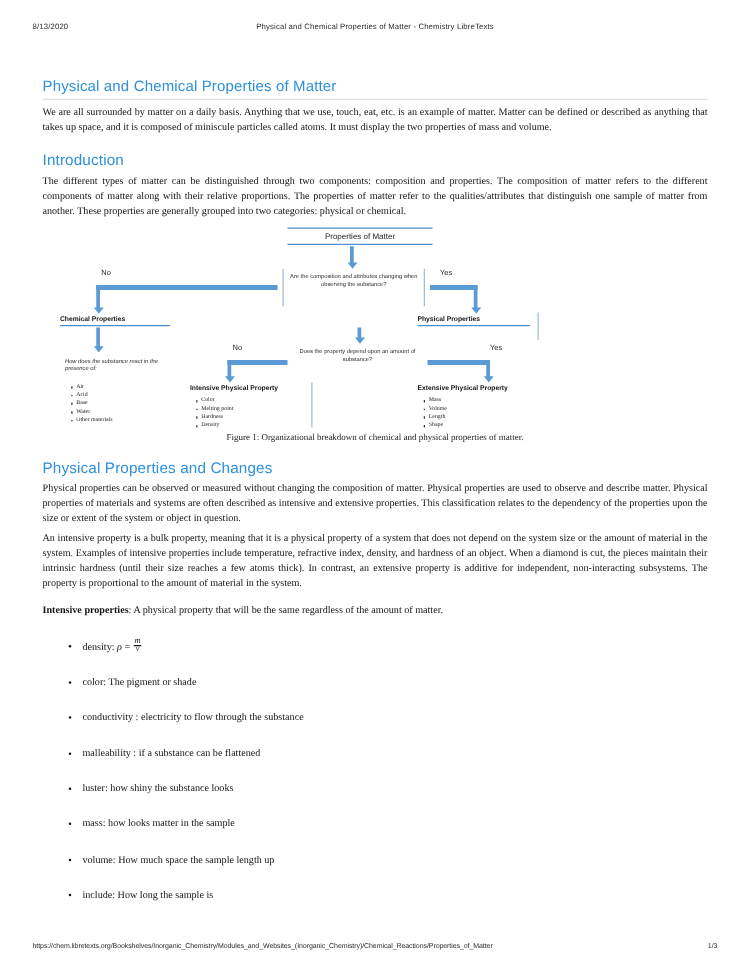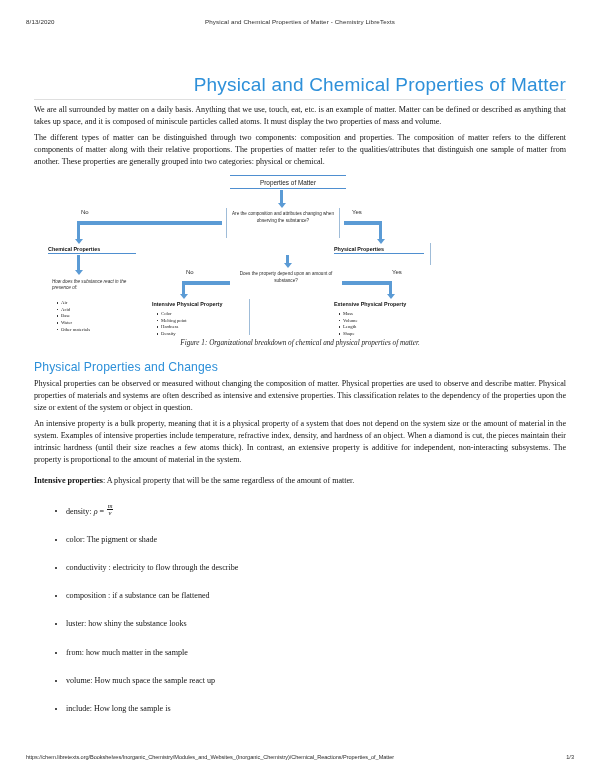--- a/index.html
+++ b/index.html
@@ -70,28 +70,27 @@
   
   .content {
     position: absolute;
     top: 62px;
     left: 34px;
     width: 532px;
   }
 
   h1.doc-title {
     font-family: "Liberation Sans", "DejaVu Sans", sans-serif;
-    font-size: 19px;
+    font-size: 12px;
     font-weight: normal;
     color: #2e90d9;
-    margin: 12px 0 3px 0;
+    margin: 0 0 3px 0;
     padding: 0 0 3px 0;
     border-bottom: 1px solid #dfdfdf;
     letter-spacing: 0.01em;
-    text-align: right;
   }
   h2.sec-title {
     font-family: "Liberation Sans", "DejaVu Sans", sans-serif;
     font-size: 12.2px;
     font-weight: normal;
     color: #2e90d9;
     margin: 13px 0 3px 0;
     letter-spacing: 0.01em;
   }
   p.body {
@@ -222,21 +221,20 @@
     position: absolute;
     width: 0.8px;
     background: #9fbcd8;
   }
 
   .fig-caption {
     text-align: center;
     font-size: 7.2px;
     color: #1c1c1c;
     margin-top: 4px;
-    font-style: italic;
   }
 
   
   .callout {
     margin-top: 11px;
     border: 1px solid #b9b9b9;
     border-radius: 2px;
     padding: 5px 8px 7px 8px;
     background: #ffffff;
   }
@@ -262,20 +260,21 @@
   <div class="print-header">
     <span class="ph-date">8/13/2020</span>
     <span class="ph-title">Physical and Chemical Properties of Matter - Chemistry LibreTexts</span>
   </div>
 
   <div class="content">
 
     <h1 class="doc-title">Physical and Chemical Properties of Matter</h1>
     <p class="body">We are all surrounded by matter on a daily basis. Anything that we use, touch, eat, etc. is an example of matter. Matter can be defined or described as anything that takes up space, and it is composed of miniscule particles called atoms. It must display the two properties of mass and volume.</p>
 
+    <h2 class="sec-title">Introduction</h2>
     <p class="body">The different types of matter can be distinguished through two components: composition and properties. The composition of matter refers to the different components of matter along with their relative proportions. The properties of matter refer to the qualities/attributes that distinguish one sample of matter from another. These properties are generally grouped into two categories: physical or chemical.</p>
 
     <div class="figure-wrap">
       <div class="flow">
 
         <div class="fbox box-top" style="left:196px; top:0px; width:104px;">Properties of Matter</div>
 
         <div class="arm-v" style="left:246px; top:15px; height:14px;"></div>
         <div class="arrow-head" style="left:243.5px; top:28px;"></div>
 
@@ -353,34 +352,34 @@
     </div>
 
     <ul class="props">
       <li>
         <span>density: </span><span class="rho">ρ</span><span> = </span><span class="frac"><span class="num rho">m</span><span class="den rho">v</span></span>
       </li>
       <li>
         <span>color: </span><span>The pigment or shade</span>
       </li>
       <li>
-        <span>conductivity : </span><span>electricity to flow through the describe</span>
-      </li>
-      <li>
-        <span>composition : </span><span>if a substance can be flattened</span>
+        <span>conductivity : </span><span>electricity to flow through the substance</span>
+      </li>
+      <li>
+        <span>malleability : </span><span>if a substance can be flattened</span>
       </li>
       <li>
         <span>luster: </span><span>how shiny the substance looks</span>
       </li>
     </ul>
 
 
     <ul class="props">
-      <li>from: how much matter in the sample</li>
-      <li>volume: How much space the sample react up</li>
+      <li>mass: how looks matter in the sample</li>
+      <li>volume: How much space the sample length up</li>
       <li>include: How long the sample is</li>
     </ul>
 
 
   </div>
 
   <div class="print-footer">
     <span class="pf-url">https://chem.libretexts.org/Bookshelves/Inorganic_Chemistry/Modules_and_Websites_(Inorganic_Chemistry)/Chemical_Reactions/Properties_of_Matter</span>
     <span class="pf-page">1/3</span>
   </div>

